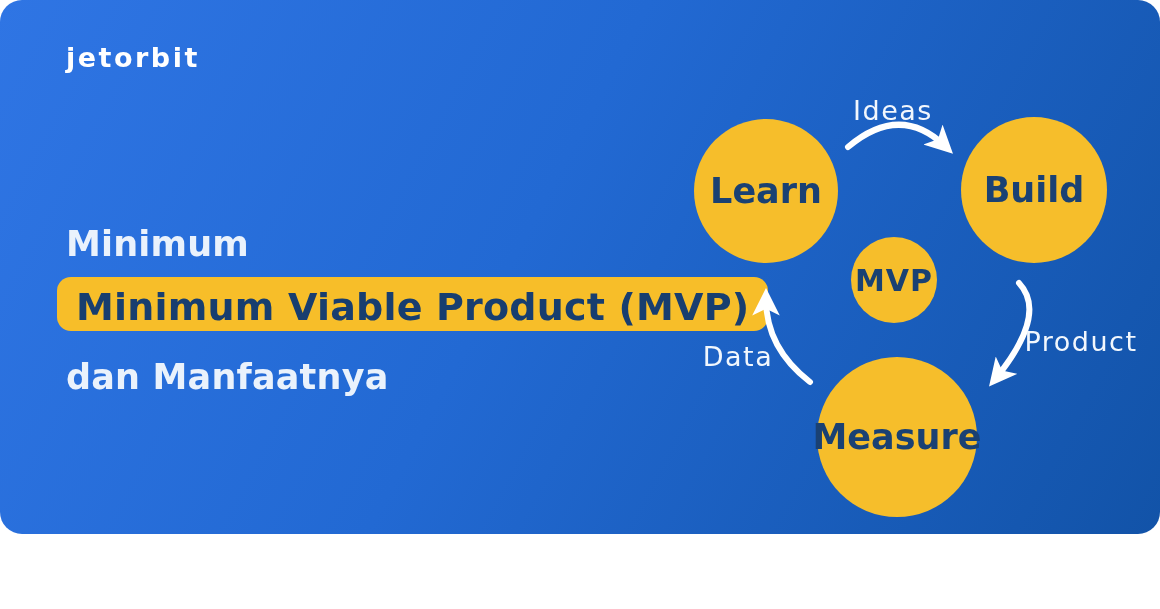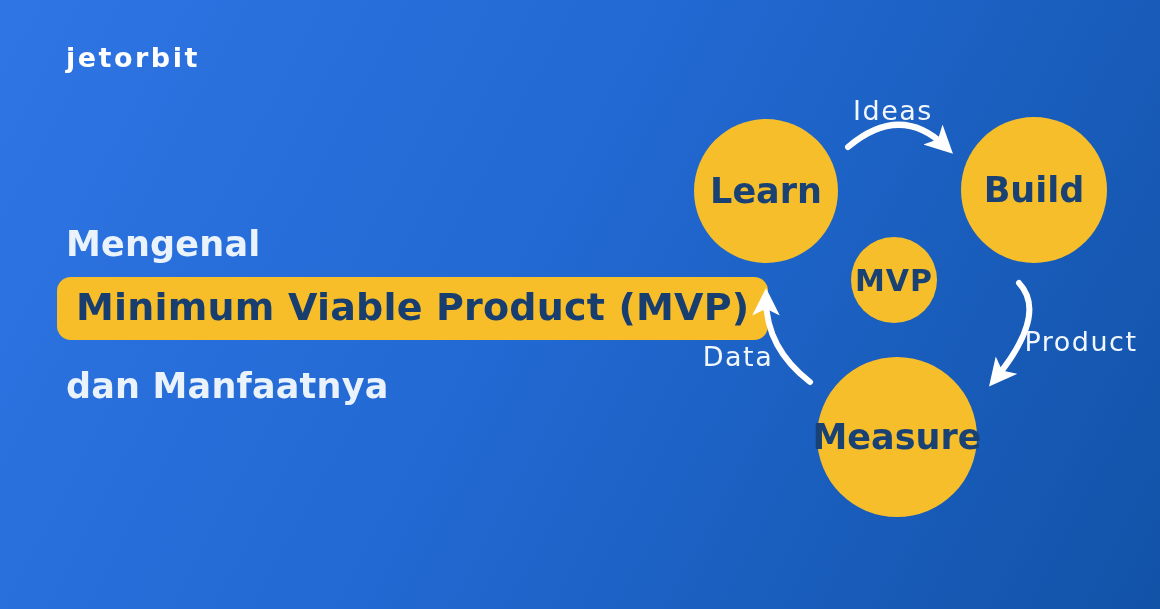--- a/index.html
+++ b/index.html
@@ -3,23 +3,24 @@
 <meta charset="utf-8">
 <style>
   html, body { margin: 0; padding: 0; }
   body {
     width: 1160px; height: 609px;
     font-family: "DejaVu Sans", "Liberation Sans", sans-serif;
     overflow: hidden;
   }
   .banner {
     position: relative;
-    width: 1160px; height: 609px;
+    width: 1160px; height: 534px;
     background: linear-gradient(118deg, #2f75e4 0%, #2269d3 45%, #1253a8 100%);
     overflow: hidden;
+    border-radius: 22px;
   }
 
   
   .logo {
     position: absolute; left: 66px; top: 42px;
     color: #ffffff;
     font-size: 27px;
     font-weight: 700;
     letter-spacing: 2.5px;
     text-transform: lowercase;
@@ -36,21 +37,21 @@
     letter-spacing: 0.2px;
   }
   .title-highlight {
     display: inline-block;
     margin-top: 13px;
     background: #f7be29;
     color: #183e6f;
     font-size: 38px;
     font-weight: 700;
     letter-spacing: 0.2px;
-    padding: 8px 19px 11px 19px;
+    padding: 8px 19px 2px 19px;
     border-radius: 14px;
   }
   .title-line.last { margin-top: 26px; }
 
   
   .diagram { position: absolute; left: 650px; top: 80px; width: 510px; height: 450px; }
   .node-circle { fill: #f6be2b; }
   .node-label {
     fill: #1a4173;
     font-family: "DejaVu Sans", "Liberation Sans", sans-serif;
@@ -75,21 +76,21 @@
   }
 </style>
 </head>
 <body>
 
 <div class="banner">
 
   <div class="logo">jetorbit</div>
 
   <div class="title">
-    <div class="title-line">Mengenal</div>
+    <div class="title-line">Minimum</div>
     <div>
       <span class="title-highlight">Minimum Viable Product (MVP)</span>
     </div>
     <div class="title-line last">dan Manfaatnya</div>
   </div>
 
   <svg class="diagram" viewBox="0 0 510 450" width="510" height="450" xmlns="http://www.w3.org/2000/svg">
     <defs>
       <marker id="arrowhead" viewBox="0 0 10 10" refX="6" refY="5" markerWidth="4.6" markerHeight="4.6" orient="auto-start-reverse">
         <path d="M0 0 L10 5 L0 10 L2.5 5 Z" fill="#ffffff"></path>

